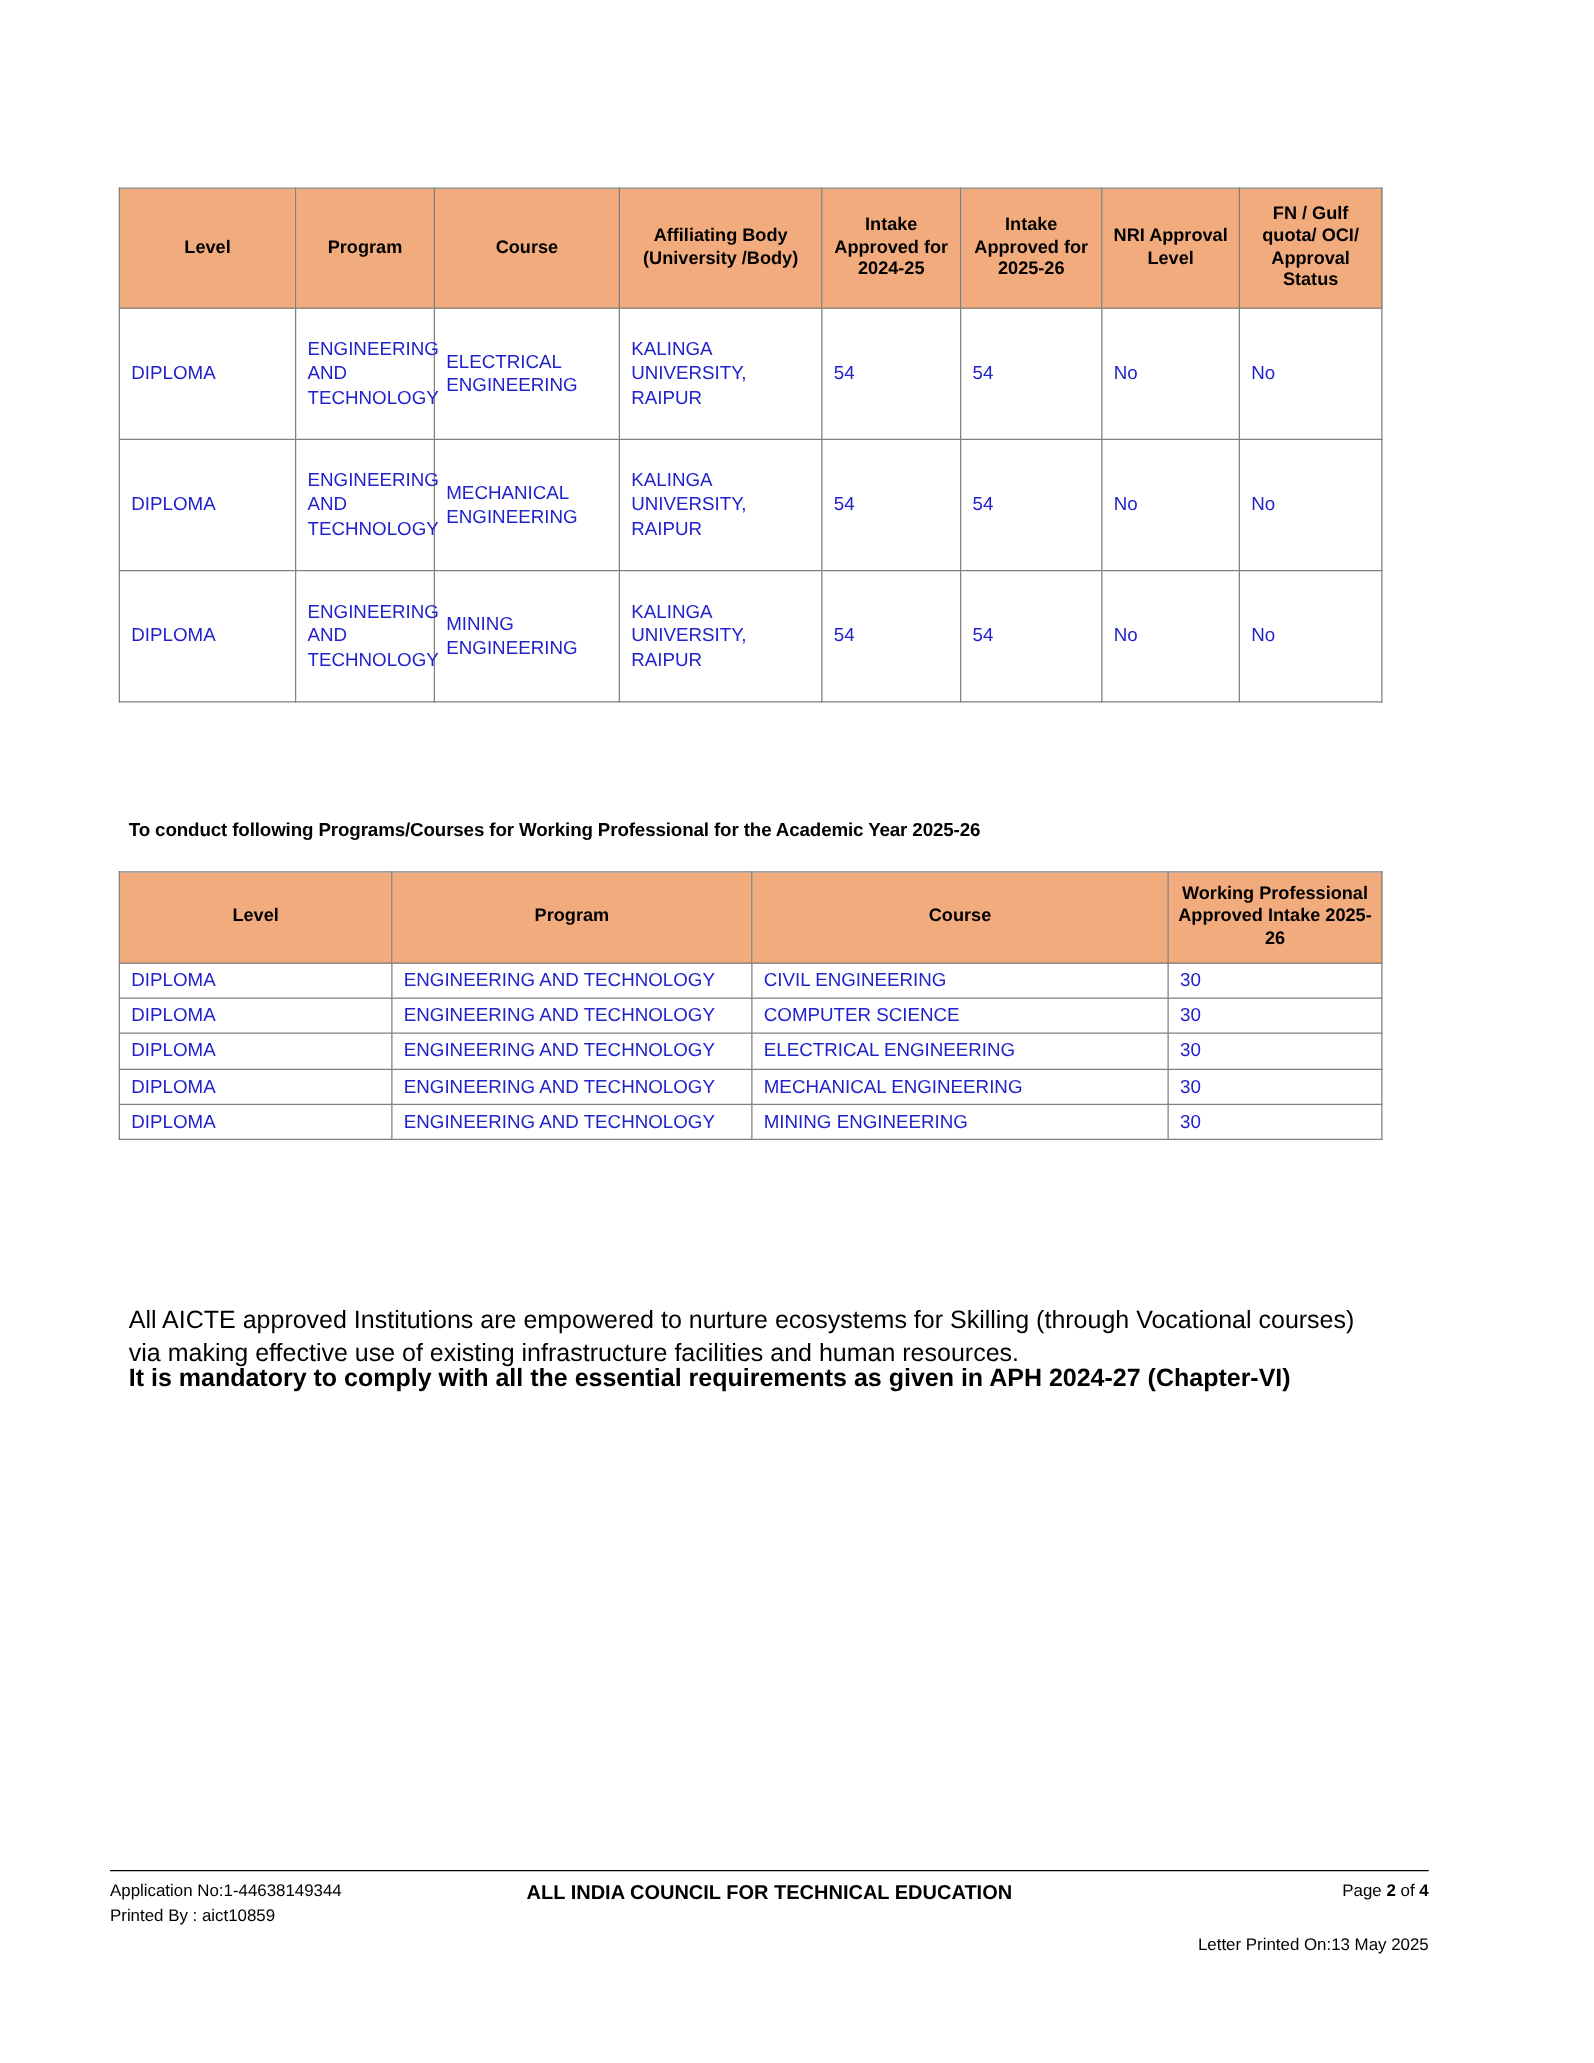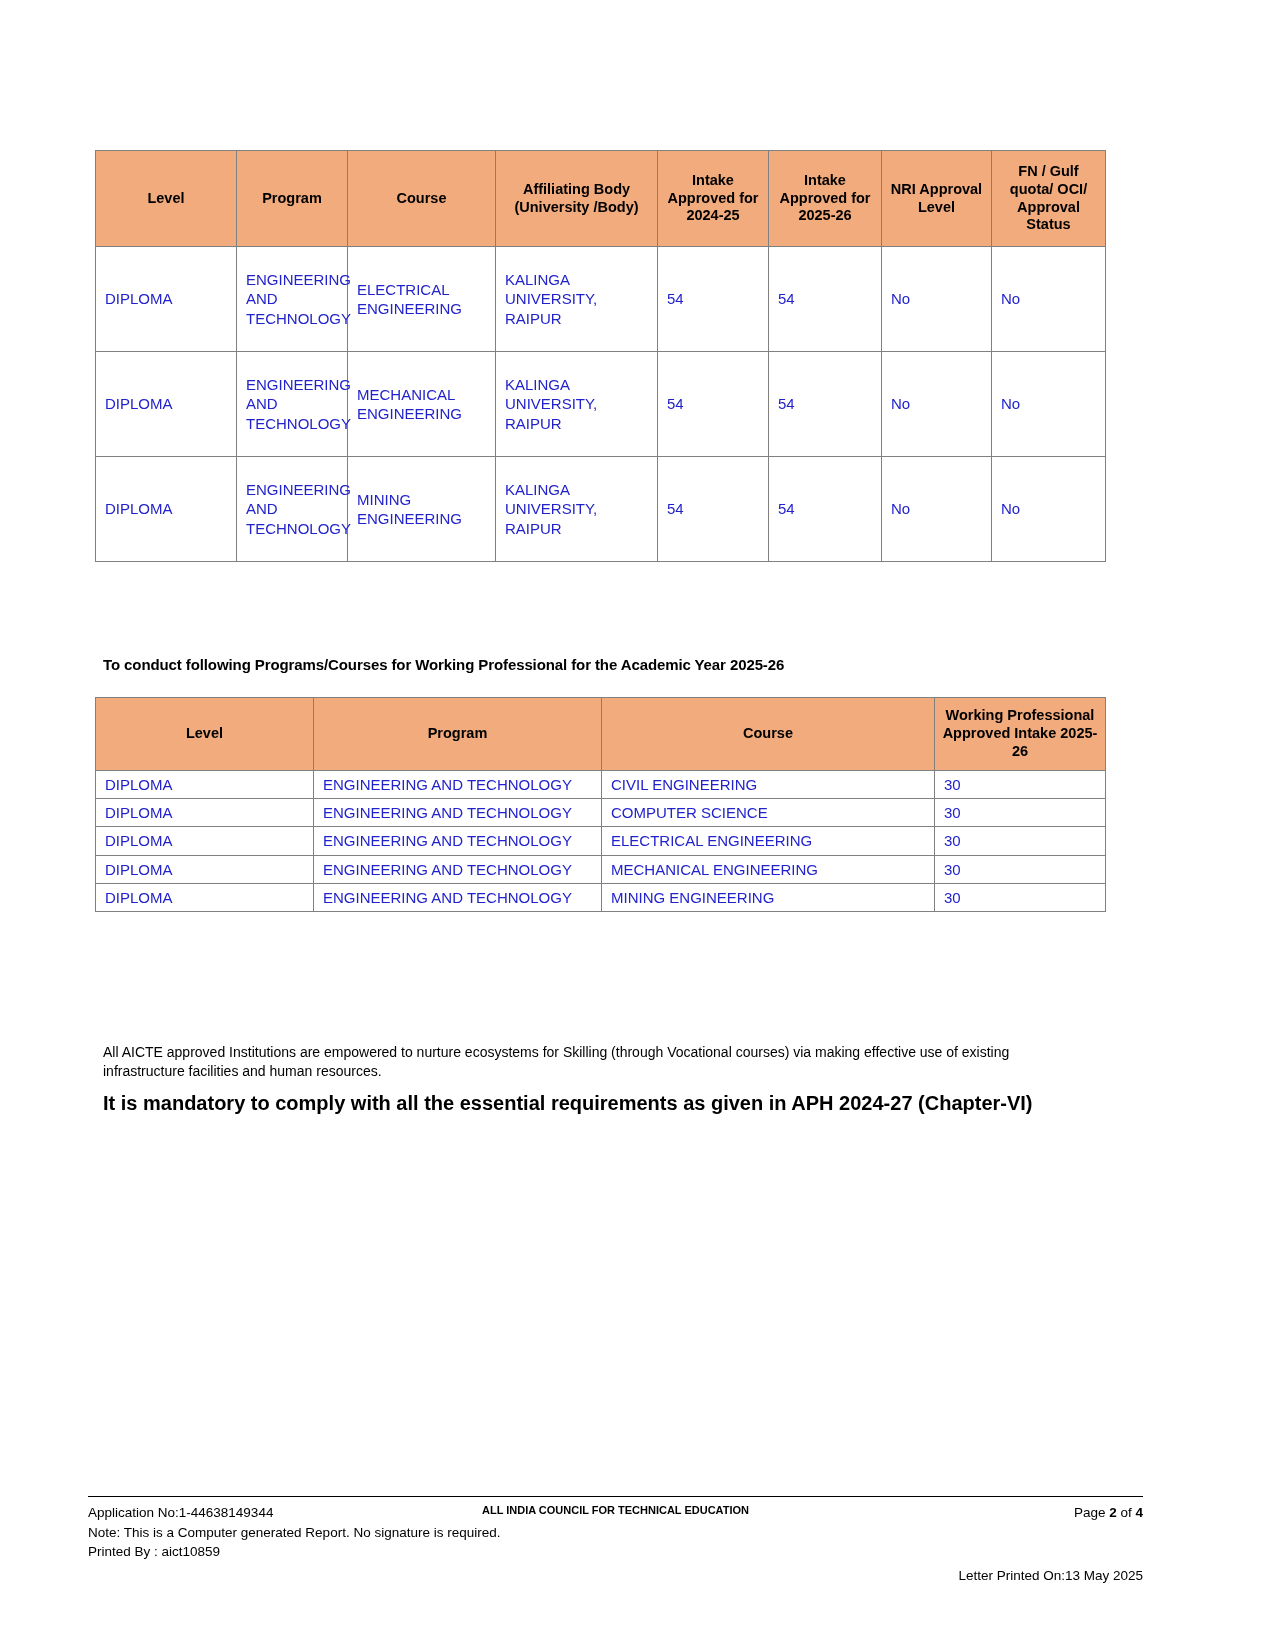--- a/index.html
+++ b/index.html
@@ -83,21 +83,21 @@
     padding: 4px 9px;
     font-size: 15px;
   }
 
   
   .note-paragraph {
     position: absolute;
     left: 103px;
     top: 1043px;
     width: 985px;
-    font-size: 14px;
+    font-size: 20px;
     line-height: 1.33;
     color: #000000;
   }
   .mandatory-line {
     position: absolute;
     left: 103px;
     top: 1090px;
     width: 990px;
     font-size: 20px;
     font-weight: bold;
@@ -128,21 +128,21 @@
     justify-content: flex-start;
     align-items: baseline;
     line-height: 1.45;
   }
   .footer-center {
     position: absolute;
     left: 0;
     right: 0;
     text-align: center;
     font-weight: bold;
-    font-size: 11px;
+    font-size: 16px;
   }
   .footer-left { white-space: nowrap; }
   .footer-right { white-space: nowrap; margin-left: auto; }
   .footer-right b { font-weight: bold; }
   .footer-note { line-height: 1.45; }
   .footer-printedby { line-height: 1.45; }
   .footer-lastline {
     display: flex;
     justify-content: flex-end;
     line-height: 1.45;
@@ -273,20 +273,19 @@
     <div class="footer-row">
       <span class="footer-left">Application No:1-44638149344</span>
       <span class="footer-center">ALL INDIA COUNCIL FOR TECHNICAL EDUCATION</span>
       <span class="footer-right">
         <span>Page</span>
         <b>2</b>
         <span>of</span>
         <b>4</b>
       </span>
     </div>
-    <div class="footer-note">Note: This is a Computer generated Report. No signature is required.</div>
     <div class="footer-printedby">Printed By : aict10859</div>
     <div class="footer-lastline">
       <span>Letter Printed On:13 May 2025</span>
     </div>
   </div>
 
 </div>
 
 </body></html>

